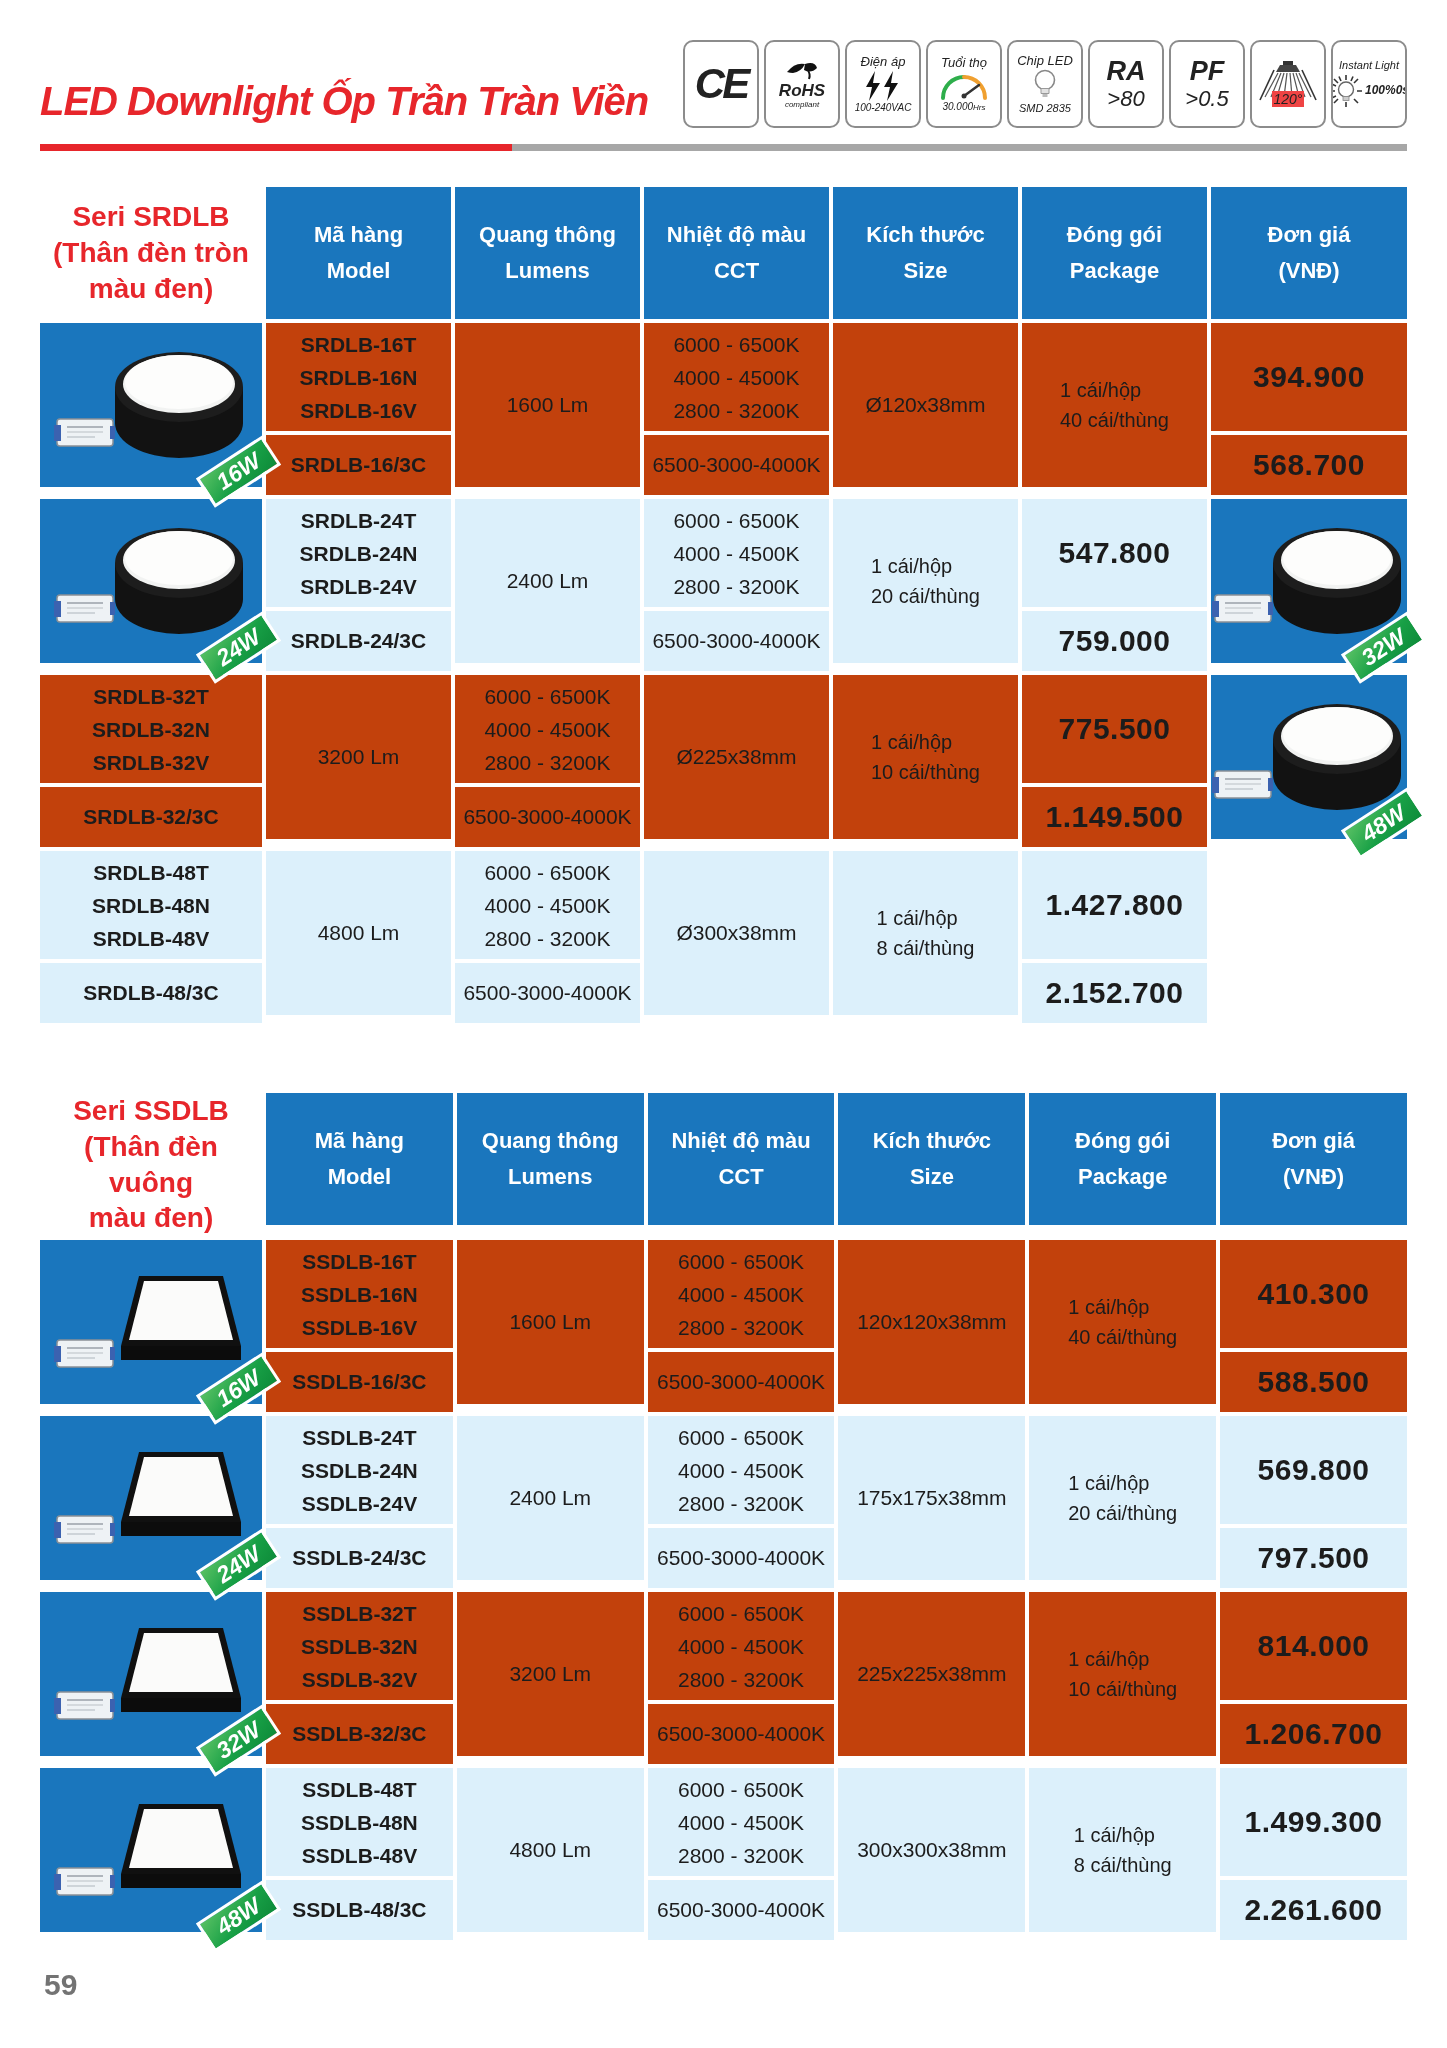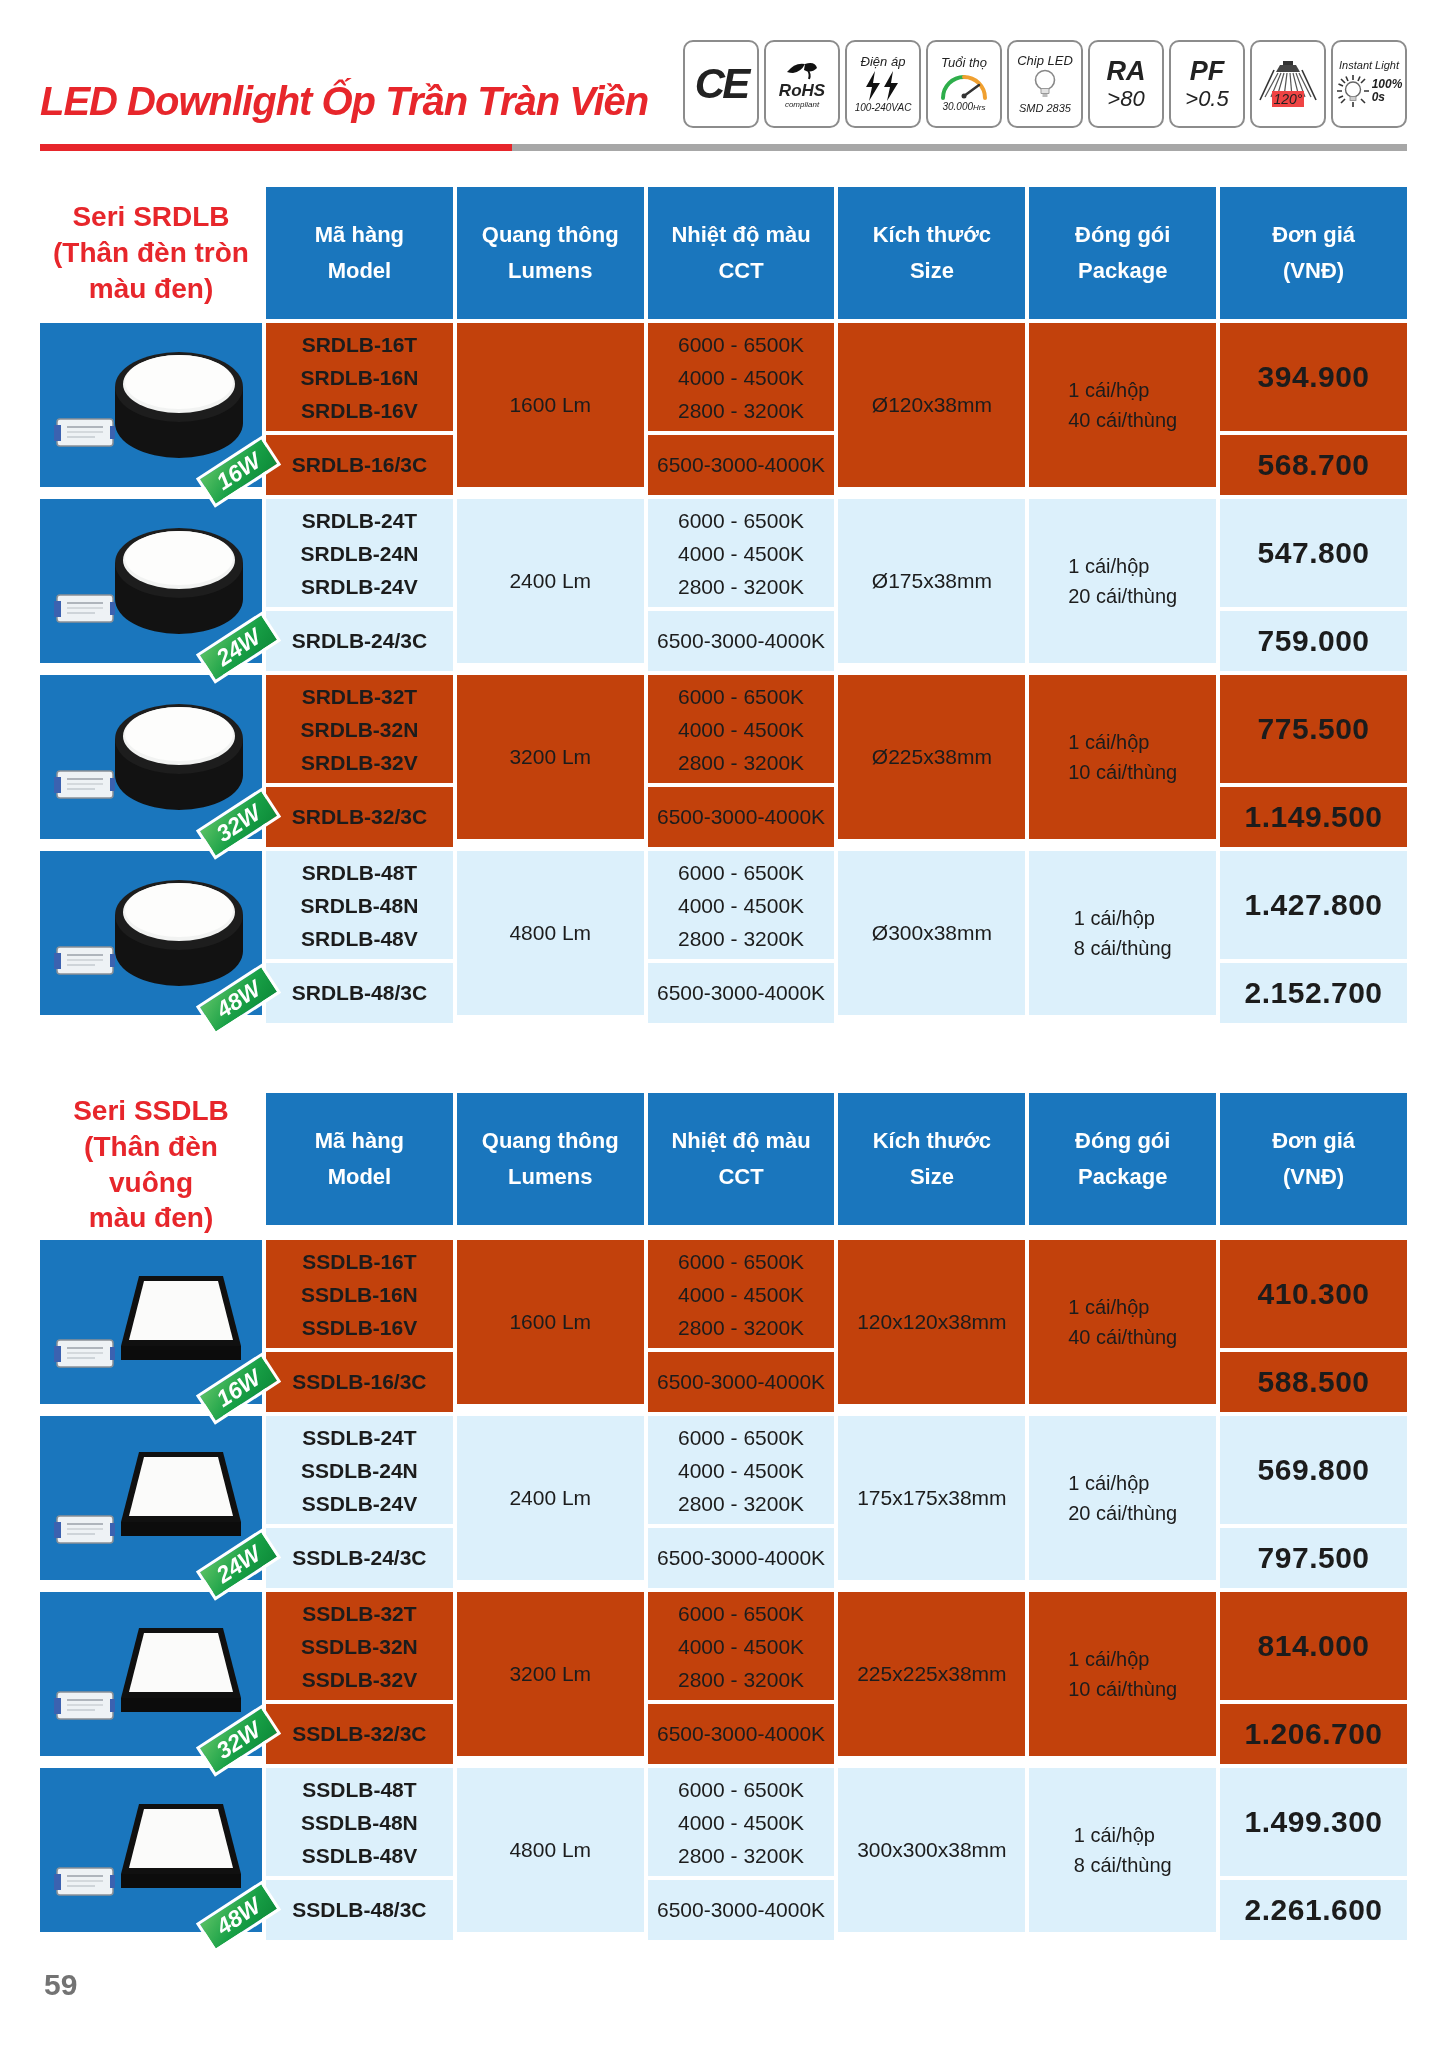--- a/index.html
+++ b/index.html
@@ -16,21 +16,21 @@
            gap:2px; text-align:center; color:#222; overflow:hidden; }
   .badge .b-title { font-size:13px; line-height:1.05; }
   .badge .b-value { font-size:10px; line-height:1; }
   .badge .b-big { font-size:27px; font-weight:bold; line-height:1; }
   .badge .b-mid { font-size:22px; line-height:1.05; }
   .ce-glyph { font-size:42px; font-weight:bold; letter-spacing:-3px; line-height:1; }
   .rohs-word { font-size:17px; font-weight:bold; line-height:1; }
   .rohs-sub { font-size:8px; line-height:1; }
   .beam-label { font-size:14px; margin-top:-12px; background:#ef4444; padding:0 2px; position:relative; }
   .instant-row { display:flex; align-items:center; gap:2px; }
-  .instant-col { display:flex; flex-direction:column; align-items:flex-start; }
+  .instant-col { display:flex; flex-direction:row; align-items:flex-start; }
   .instant-col b { font-size:12px; line-height:1.1; }
 
   
   .rules { margin:16px 40px 0 40px; height:7px; background:#a7a7a7; position:relative; }
   .rules .red-seg { position:absolute; left:0; top:0; width:472px; height:100%; background:#e7262b; }
 
   
   .catalog { margin:36px 40px 0 40px; }
   .tbl { display:grid; grid-template-columns:222px repeat(6, 1fr); gap:4px; }
   .tbl + .tbl { margin-top:70px; }
@@ -294,21 +294,20 @@
         </div>
         <div class="cellfull rowB lumens">2400 Lm</div>
         <div class="colwrap">
           <div class="sub top rowB">
             <div class="cct-line">6000 - 6500K</div>
             <div class="cct-line">4000 - 4500K</div>
             <div class="cct-line">2800 - 3200K</div>
           </div>
           <div class="sub bot rowB cct3c">6500-3000-4000K</div>
         </div>
-        <div class="cellfull rowB size">Ø175x38mm</div>
         <div class="cellfull rowB">
           <div class="pkg">
             <div class="pkg-line">1 cái/hộp</div>
             <div class="pkg-line">20 cái/thùng</div>
           </div>
         </div>
         <div class="colwrap">
           <div class="sub top rowB price">547.800</div>
           <div class="sub bot rowB price">759.000</div>
         </div>

